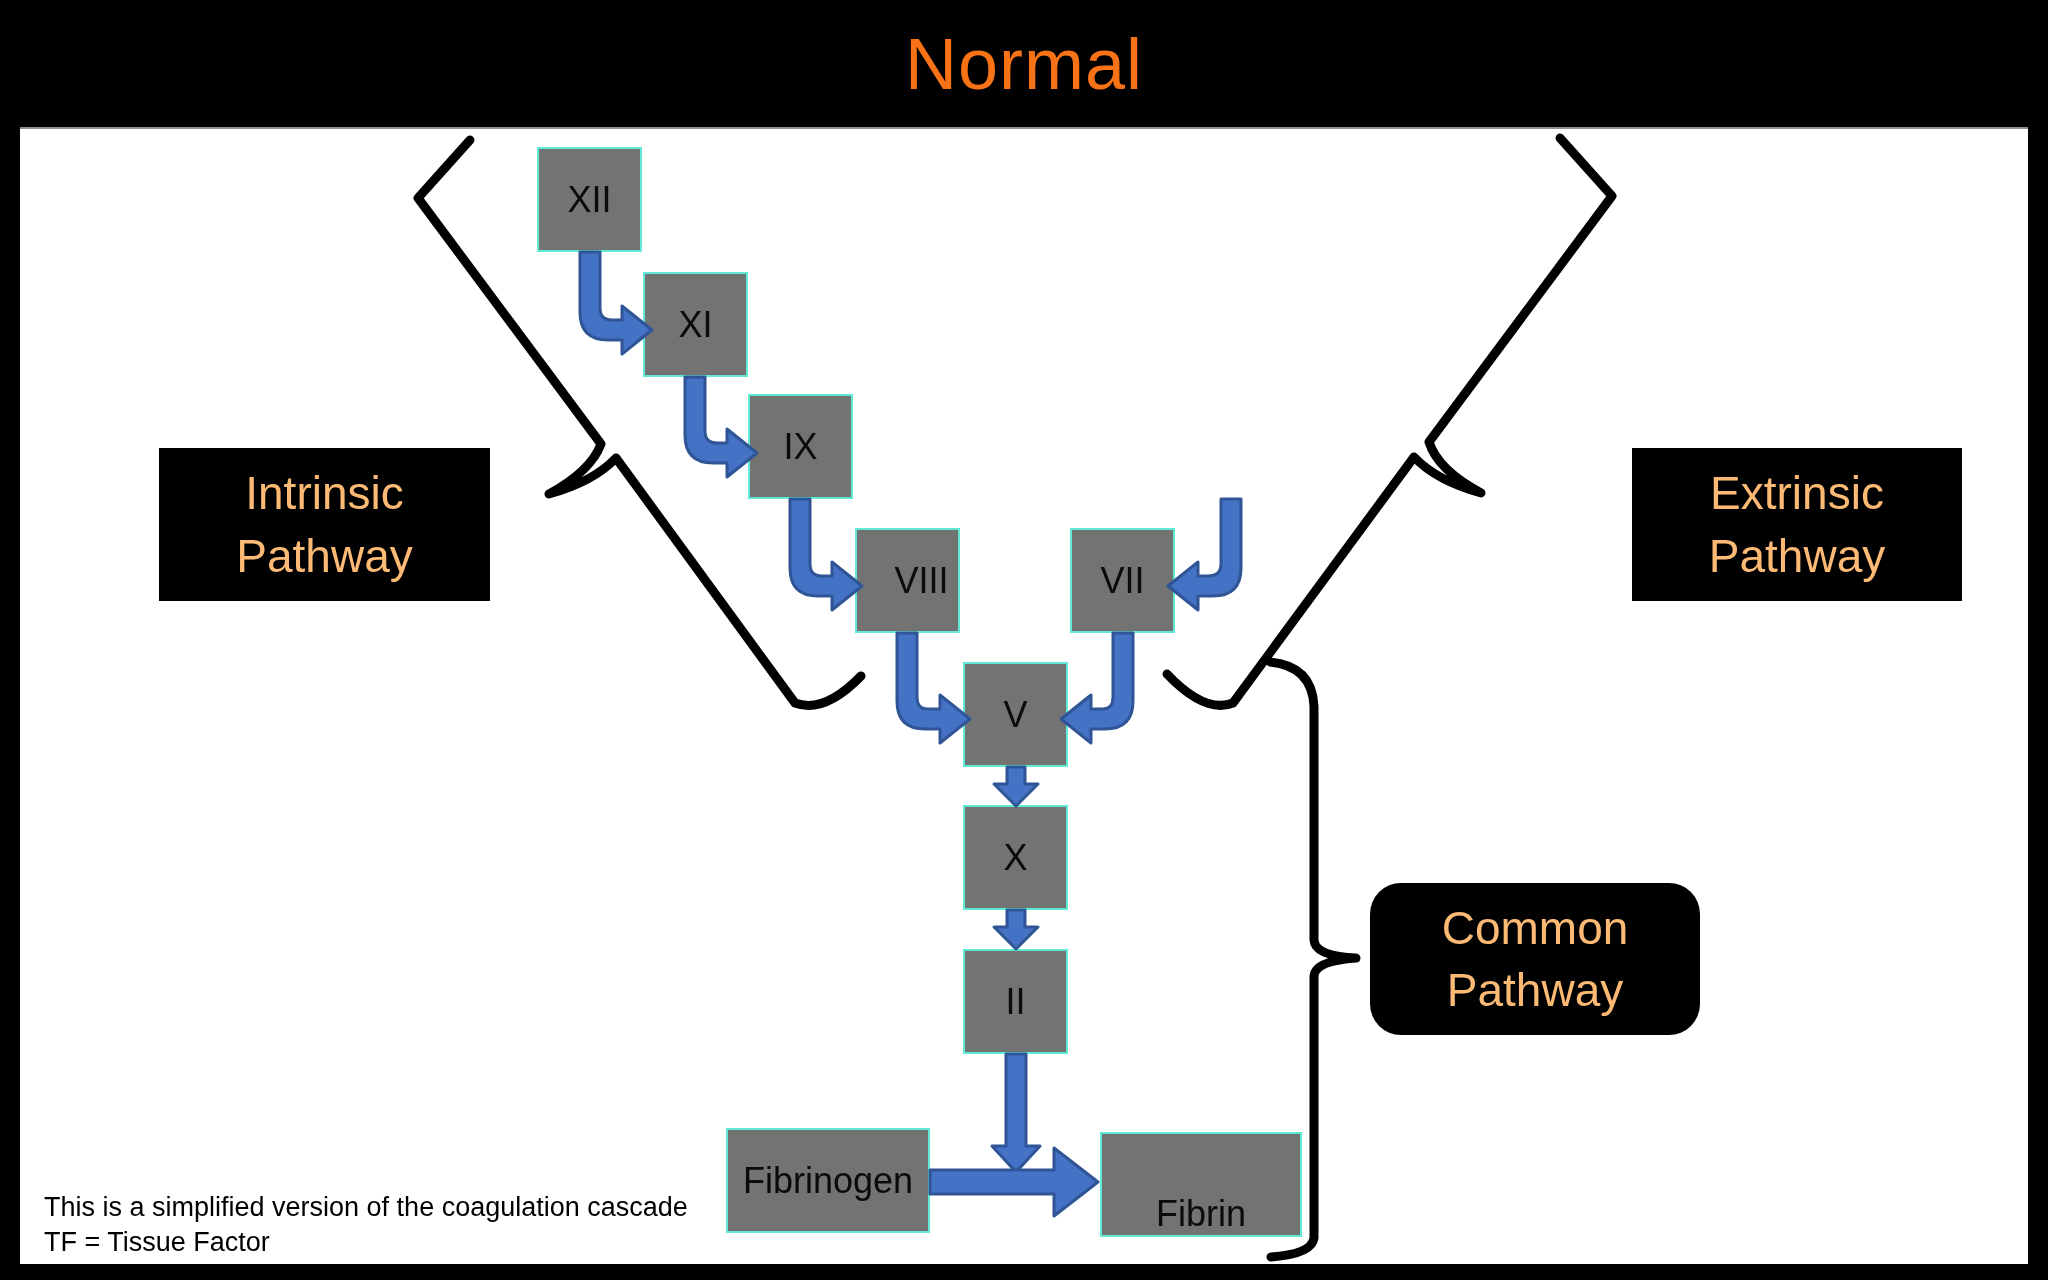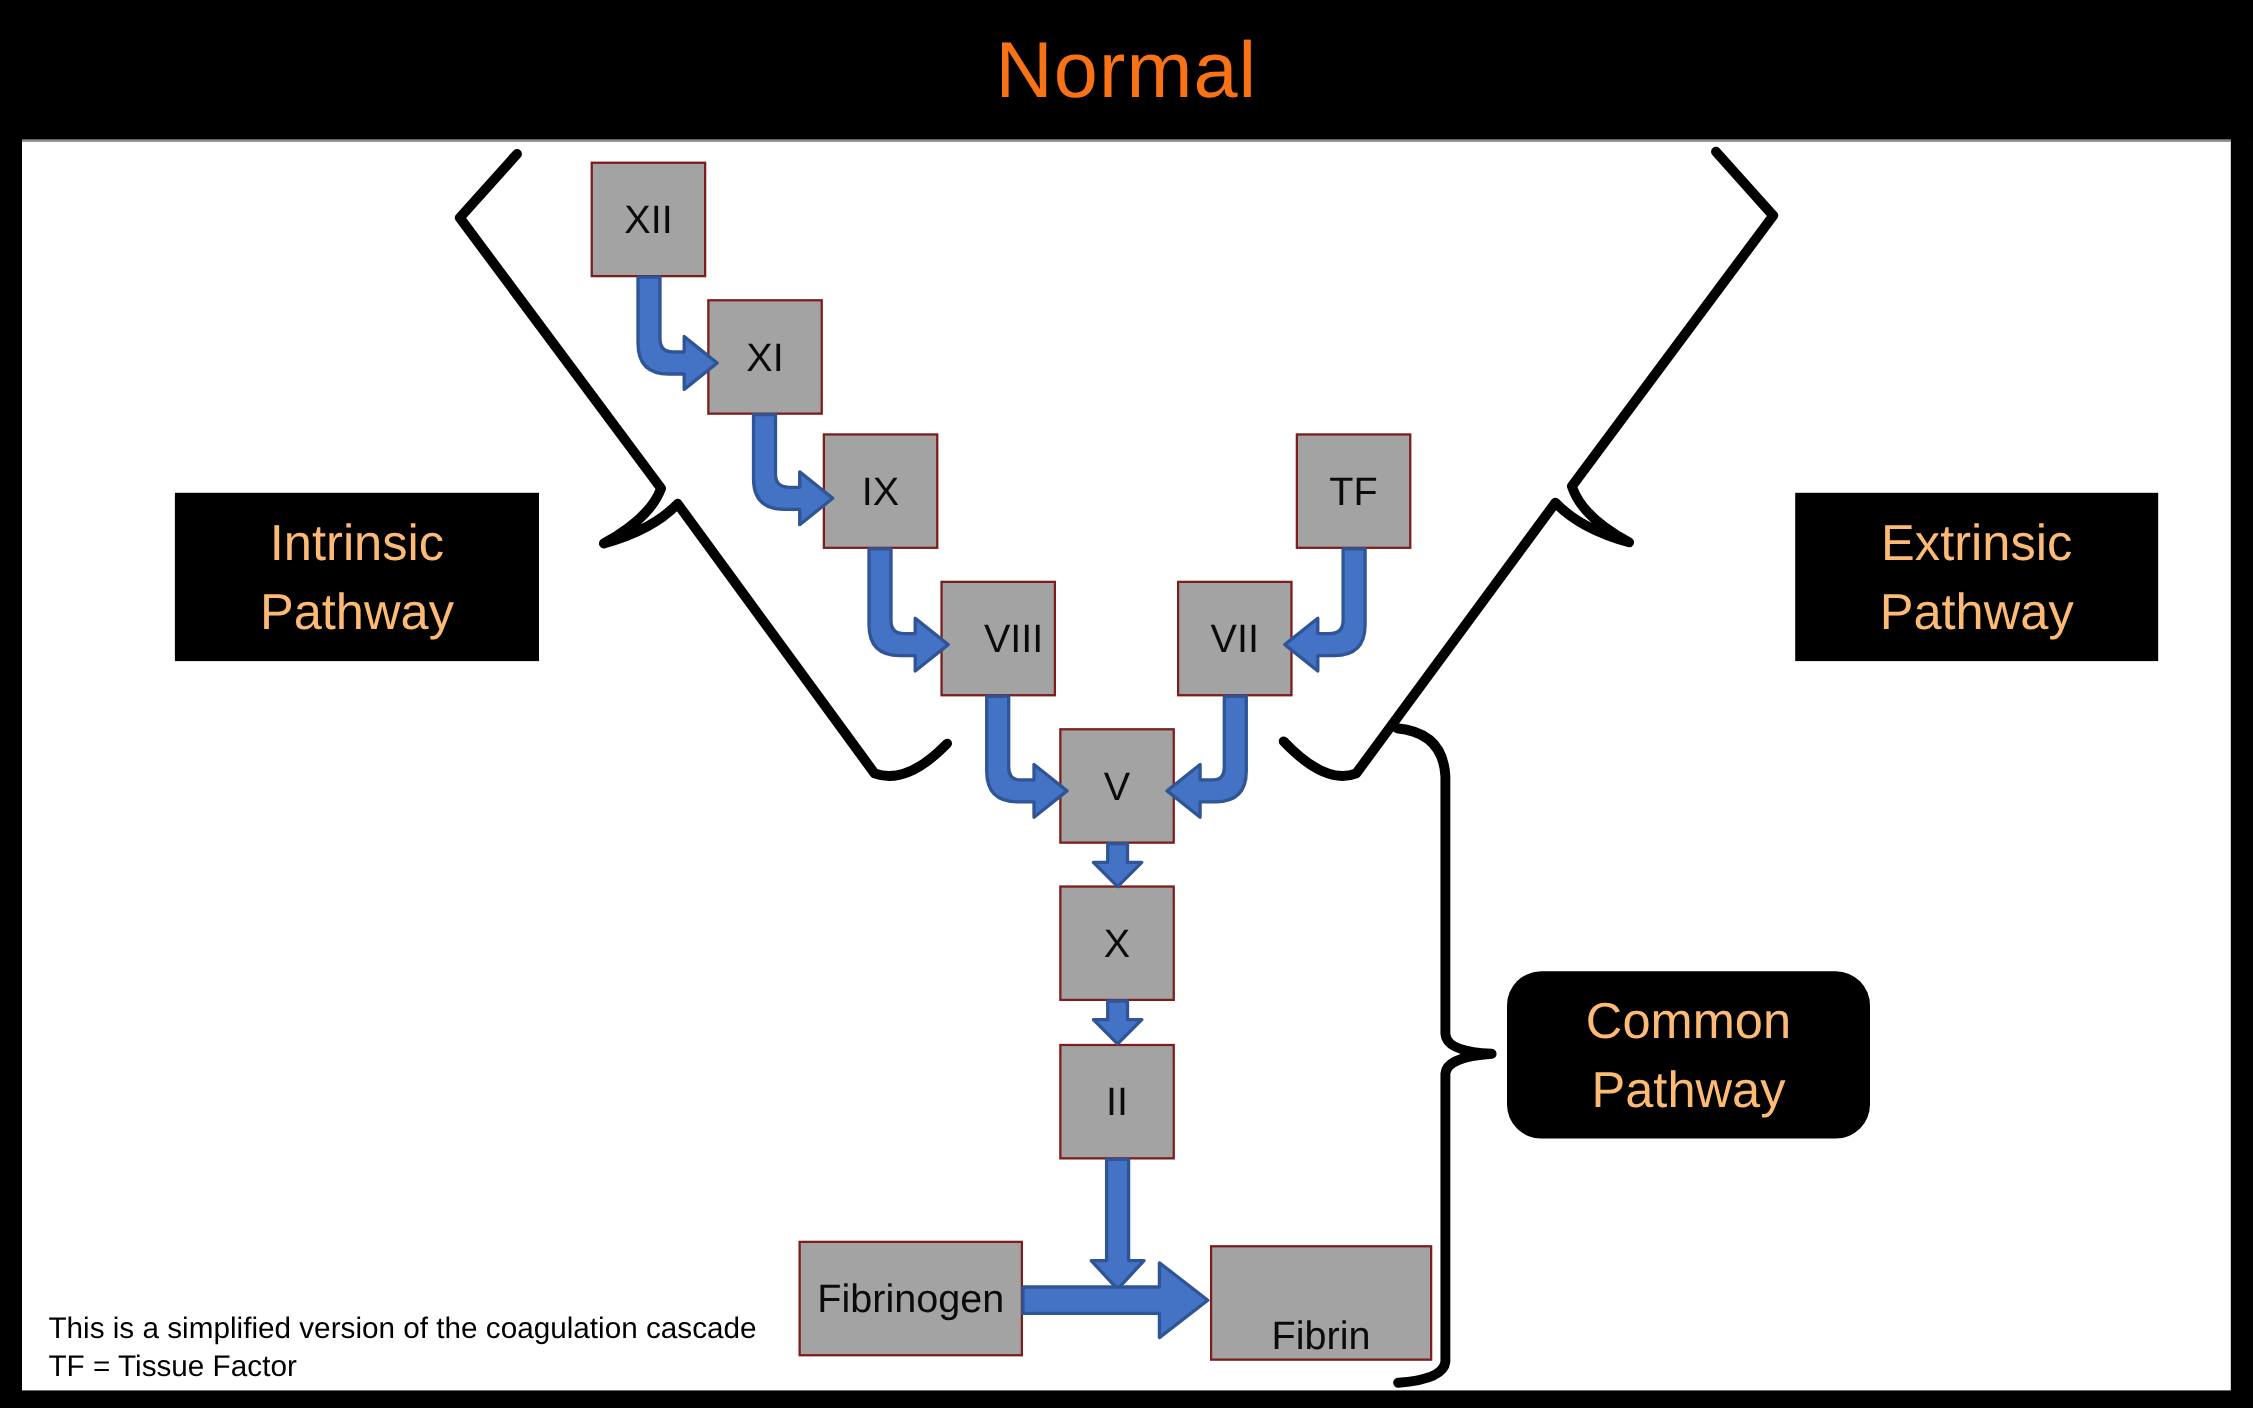--- a/index.html
+++ b/index.html
@@ -3,21 +3,21 @@
 <meta charset="utf-8">
 <style>
   html,body{margin:0;padding:0;background:#000;}
   #stage{position:relative;width:2048px;height:1280px;background:#000;overflow:hidden;
          font-family:"Liberation Sans",sans-serif;}
   #header{position:absolute;left:0;top:0;width:2048px;height:127px;background:#000;
           display:flex;align-items:center;justify-content:center;}
   #title{color:#f97316;font-size:72px;letter-spacing:1px;}
   #canvas{position:absolute;left:20px;top:127px;width:2008px;height:1135px;background:#fff;
           border-top:2px solid #8f8f8f;}
-  .node{position:absolute;background:#a3a3a3;border:2px solid #7f1d1d;box-sizing:border-box;
+  .node{position:absolute;background:#737373;border:2px solid #5eead4;box-sizing:border-box;
         display:flex;align-items:center;justify-content:center;color:#0b0b0b;font-size:36px;}
   .plabel{position:absolute;background:#000;color:#fdba74;display:flex;flex-direction:column;
           align-items:center;justify-content:center;font-size:46px;line-height:1.35;text-align:center;}
   #overlay{position:absolute;left:0;top:0;width:2048px;height:1280px;pointer-events:none;}
   .arrow{fill:#4472C4;stroke:#2F5597;stroke-width:3;stroke-linejoin:round;}
   .brace{fill:none;stroke:#000;stroke-width:9;stroke-linecap:round;stroke-linejoin:round;}
   #footnote{position:absolute;left:44px;top:1190px;color:#000;font-size:27px;line-height:1.28;}
 </style>
 </head>
 <body>
@@ -34,23 +34,20 @@
       <span>XII</span>
     </div>
   <div class="node" style="left:643px;top:272px;width:105px;height:105px;">
       <span>XI</span>
     </div>
   <div class="node" style="left:748px;top:394px;width:105px;height:105px;">
       <span>IX</span>
     </div>
   <div class="node" style="left:855px;top:528px;width:105px;height:105px;padding-left:28px;">
       <span>VIII</span>
-    </div>
-  <div class="node" style="left:1178px;top:394px;width:105px;height:105px;">
-      <span>TF</span>
     </div>
   <div class="node" style="left:1070px;top:528px;width:105px;height:105px;">
       <span>VII</span>
     </div>
   <div class="node" style="left:963px;top:662px;width:105px;height:105px;">
       <span>V</span>
     </div>
   <div class="node" style="left:963px;top:805px;width:105px;height:105px;">
       <span>X</span>
     </div>

